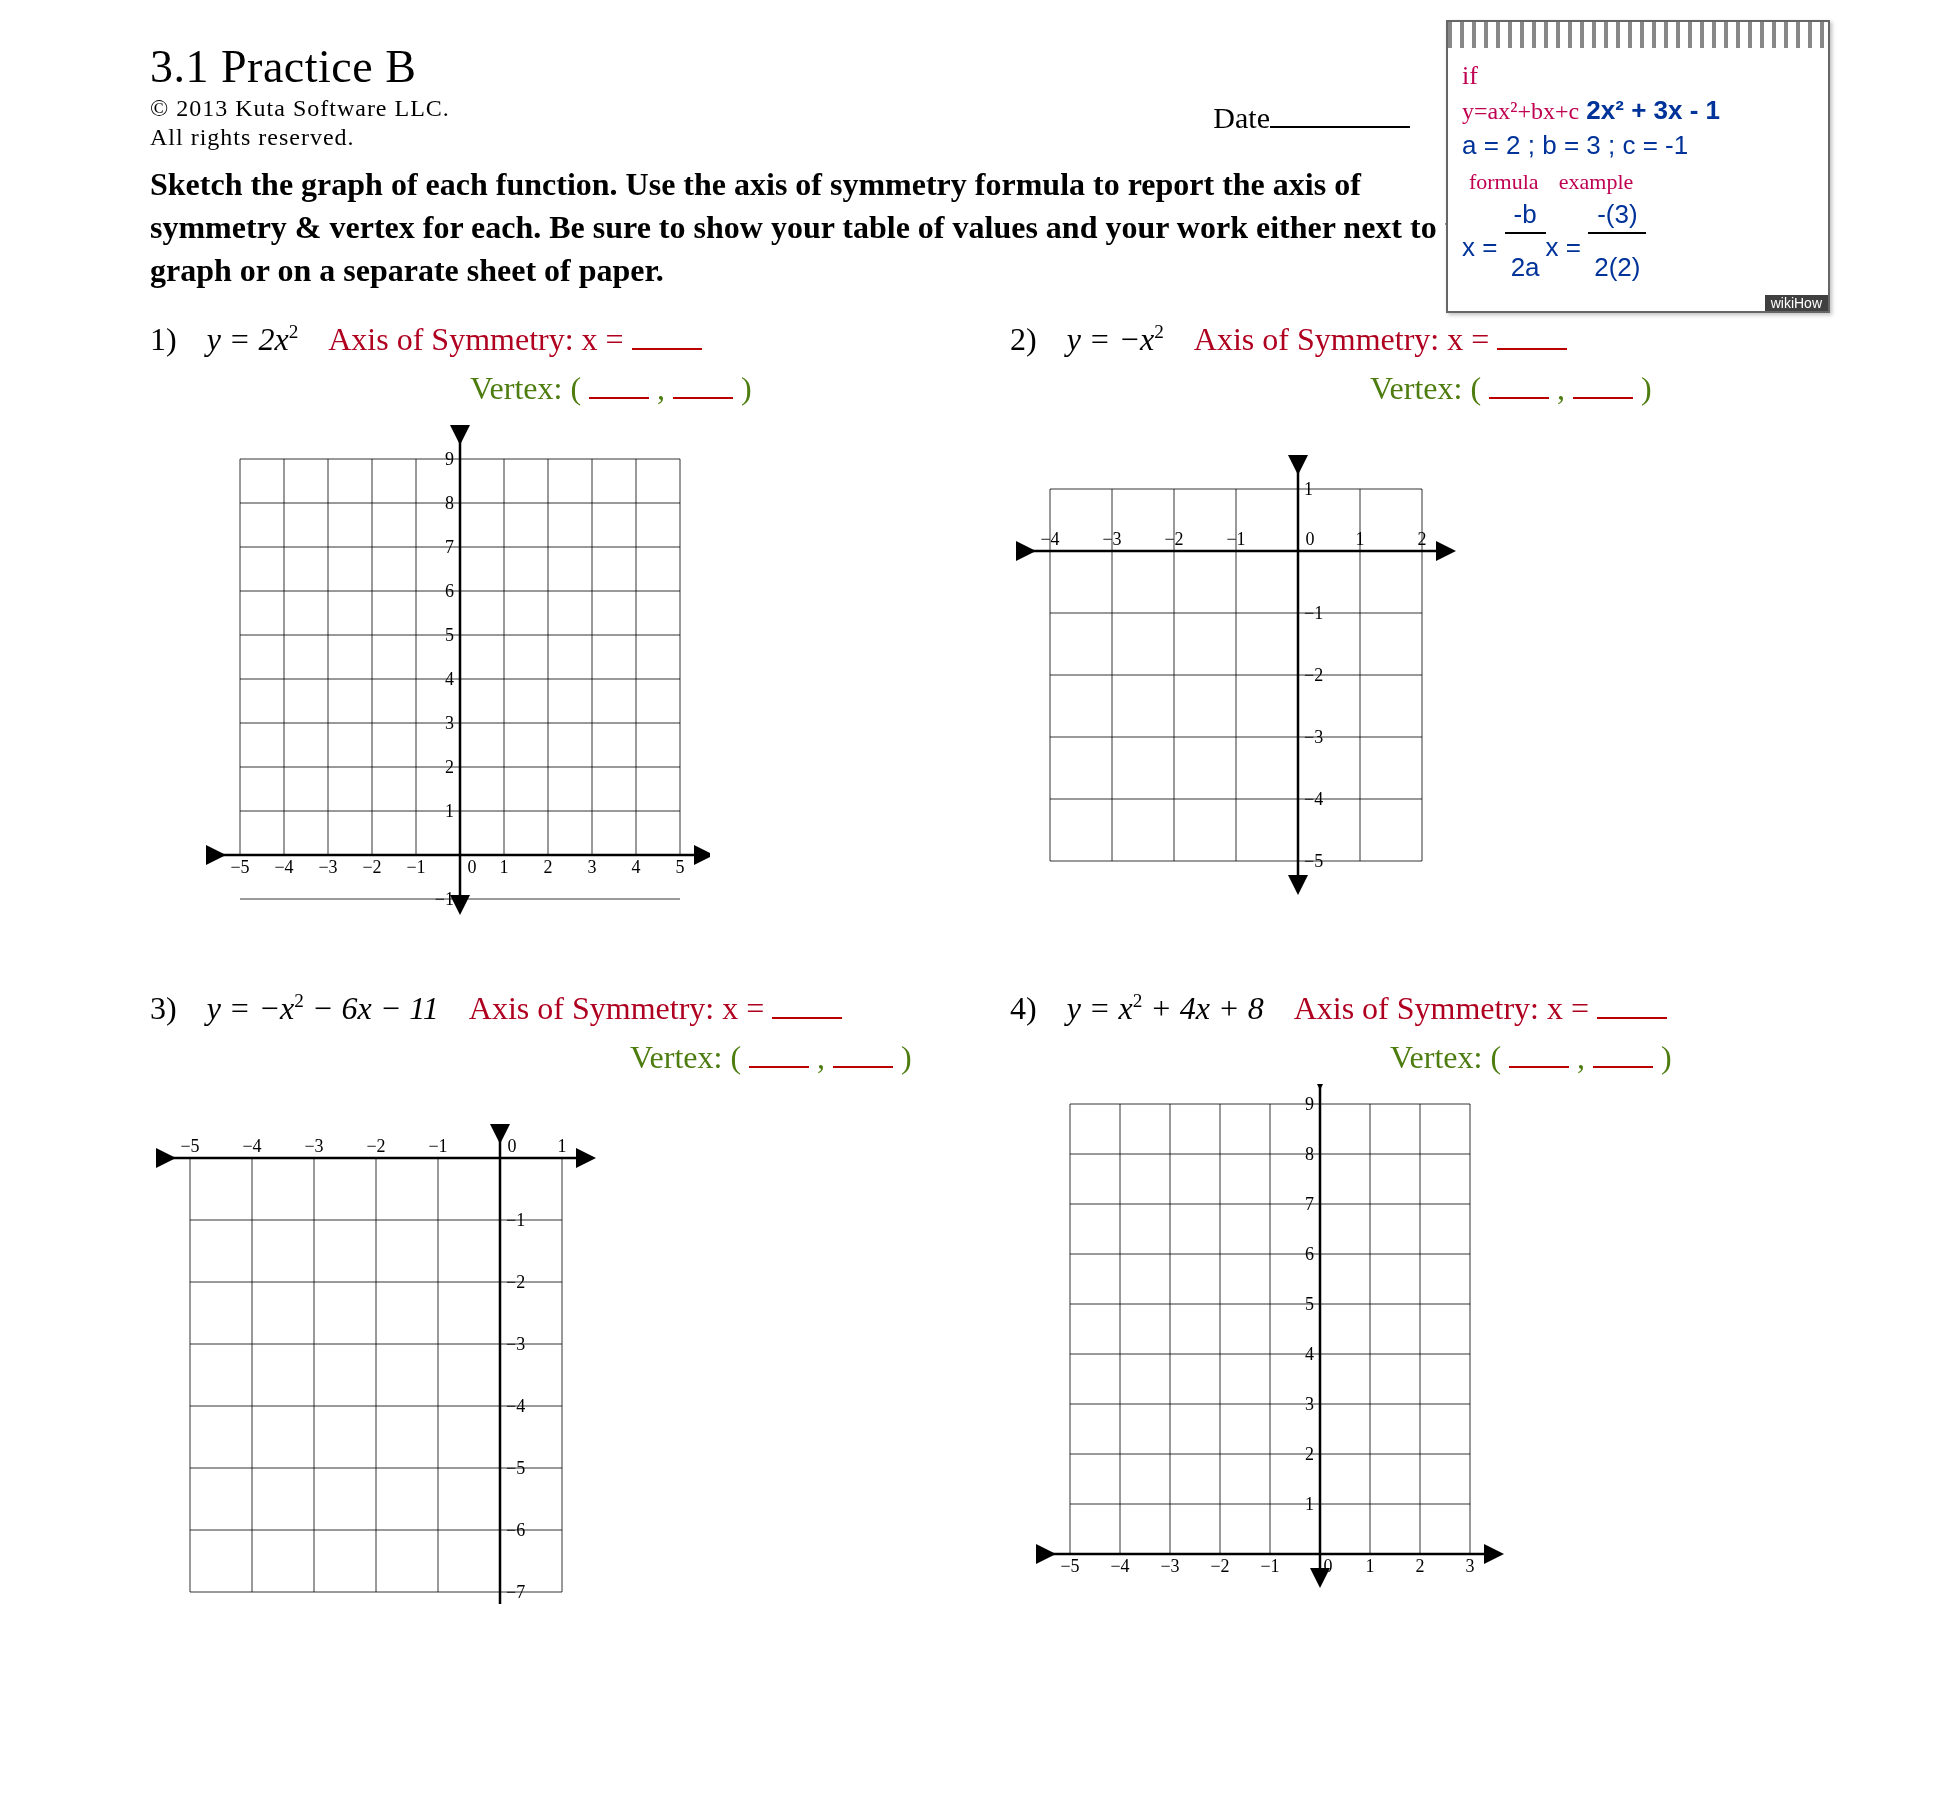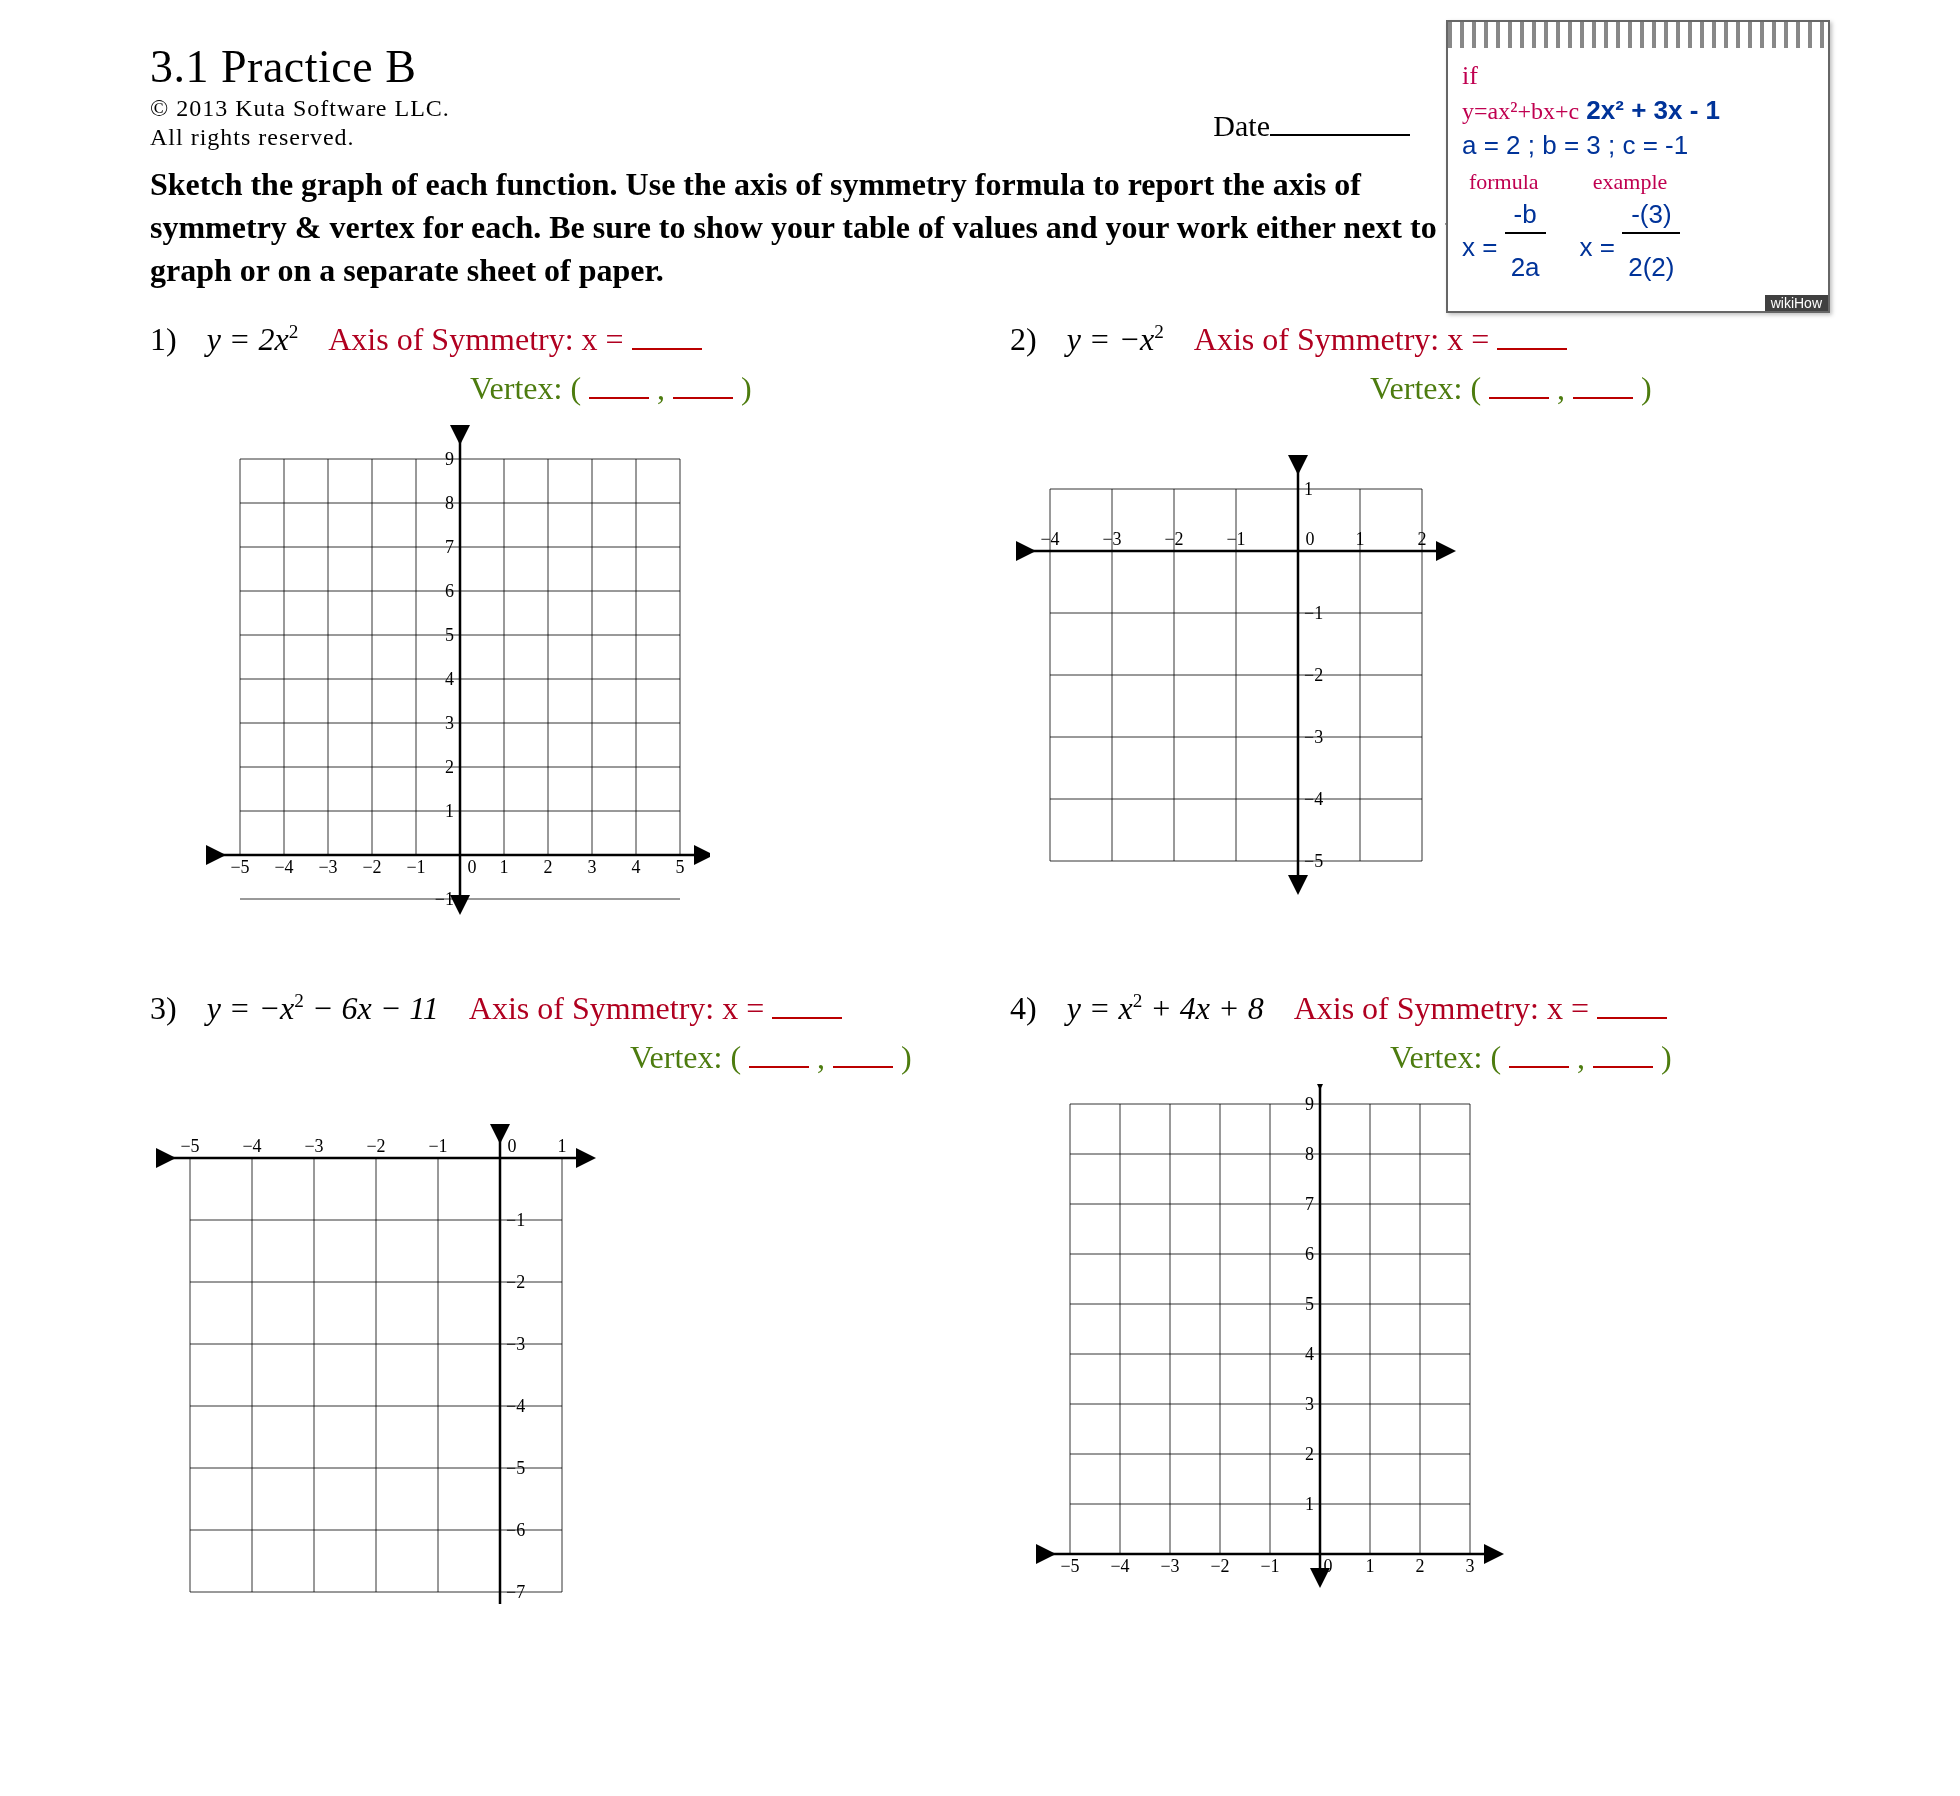--- a/index.html
+++ b/index.html
@@ -1,39 +1,39 @@
 <!DOCTYPE html>
 <html><head>
 <meta charset="utf-8">
 <style>
   html,body{margin:0;padding:0;background:#fff;font-family:"Times New Roman",Times,serif;color:#000}
   body{width:1960px;padding:40px 150px 120px 150px;box-sizing:border-box;font-size:30px}
   .title{font-size:46px;letter-spacing:0.5px}
   .copy{font-size:24px;letter-spacing:1px;margin-top:2px}
-  .hdr-line{display:flex;justify-content:space-between;align-items:center}
+  .hdr-line{display:flex;justify-content:space-between;align-items:flex-start}
   .nmblock{font-size:30px}
   .blank{display:inline-block;border-bottom:2px solid #000;height:1.1em;vertical-align:baseline}
   .blankR{display:inline-block;border-bottom:2px solid #b00;height:1.1em;vertical-align:baseline}
   .instr{font-size:32px;font-weight:bold;margin-top:12px;line-height:1.35;max-width:1350px}
   .problems{display:grid;grid-template-columns:1fr 1fr;column-gap:60px;row-gap:60px;margin-top:20px}
   .prob{position:relative}
   .probhead{font-size:32px;display:flex;gap:30px;align-items:baseline;flex-wrap:wrap}
   .eq{font-style:italic}
   sup{font-size:0.6em;font-style:normal}
   .axlabel{color:#b00020;font-size:32px}
   .vertexline{color:#4d7c0f;font-size:32px;margin-left:320px;margin-top:4px}
   .graph{margin-top:8px}
 
   
   .notepad{position:absolute;right:130px;top:20px;width:380px;border:2px solid #666;background:#fff;box-shadow:2px 2px 4px rgba(0,0,0,.25)}
   .rings{height:26px;background:repeating-linear-gradient(90deg,#888 0 4px,#fff 4px 12px)}
   .npbody{padding:10px 14px 10px 14px;font-family:Arial,Helvetica,sans-serif;font-size:26px;line-height:1.35}
   .hand{font-family:"Comic Sans MS","Bradley Hand",cursive;color:#c00050}
   .blue{color:#003399}
-  .np-row{display:flex;gap:34px;align-items:flex-start;margin-top:4px}
+  .np-row{display:flex;align-items:flex-start;margin-top:4px}
   .frac{display:inline-block;text-align:center;vertical-align:middle}
   .frac .top{display:block;border-bottom:2px solid #000;padding:0 6px}
   .frac .bot{display:block;padding:16px 6px}
   .wikihow{position:absolute;right:0;bottom:0;background:#404040;color:#fff;font-family:Arial;font-size:14px;padding:0 6px}
 </style>
 </head>
 <body>
 
 <div class="notepad">
   <div class="rings"></div>

